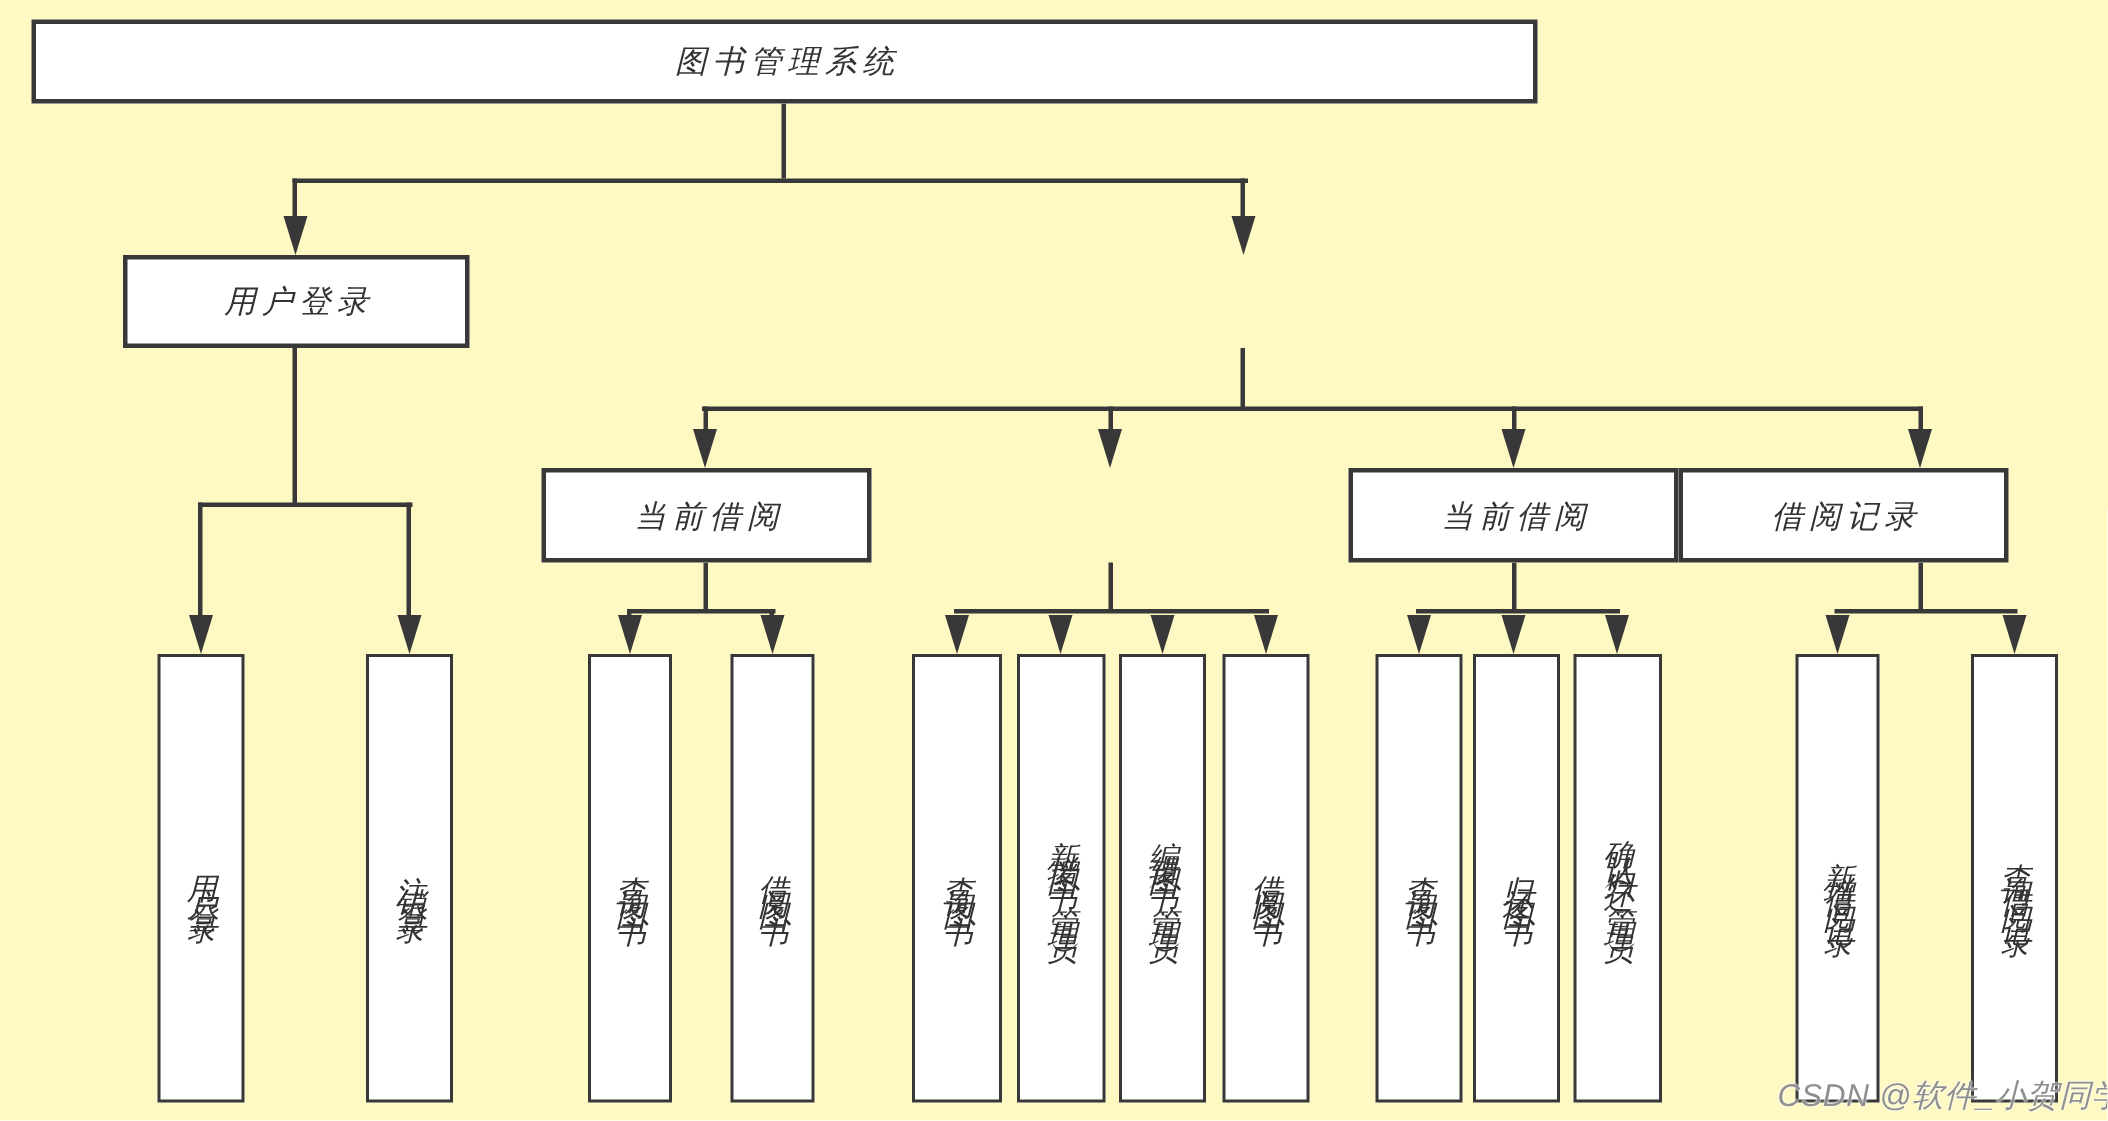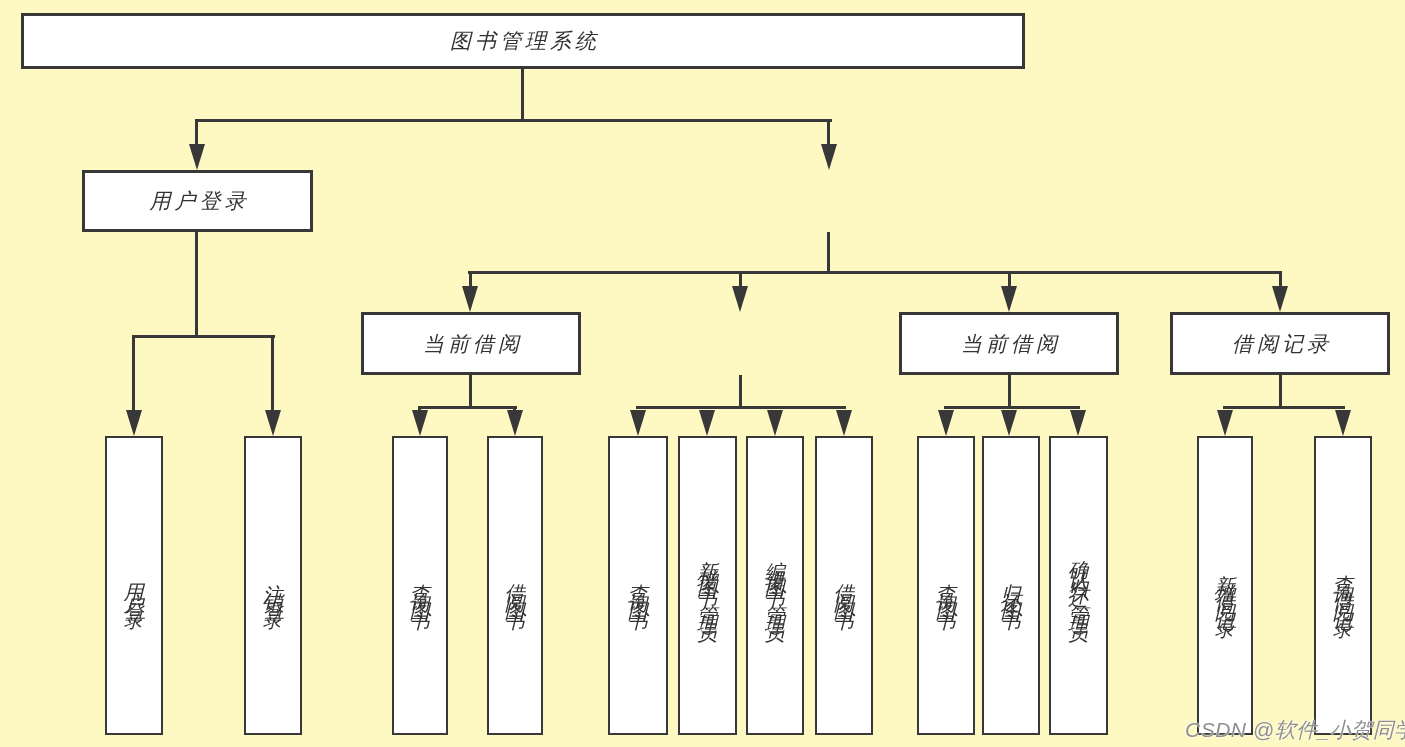--- a/index.html
+++ b/index.html
@@ -116,21 +116,21 @@
   <div class="node" style="left:21px;top:13px;width:1004px;height:56px;">图书管理系统</div>
 
   <div class="node" style="left:82px;top:170px;width:231px;height:62px;">用户登录</div>
 
 
   <div class="node" style="left:361px;top:312px;width:220px;height:63px;">当前借阅</div>
 
 
   <div class="node" style="left:899px;top:312px;width:220px;height:63px;">当前借阅</div>
 
-  <div class="node" style="left:1170px;top:312px;width:220px;height:63px;">借阅记录</div>
+  <div class="node" style="left:1119px;top:312px;width:220px;height:63px;">借阅记录</div>
 
   <div class="leaf" style="left:105px;top:436px;width:58px;height:299px;">
     <span class="vtext">用户登录</span>
   </div>
   <div class="leaf" style="left:244px;top:436px;width:58px;height:299px;">
     <span class="vtext">注销登录</span>
   </div>
 
   <div class="leaf" style="left:392px;top:436px;width:56px;height:299px;">
     <span class="vtext">查询图书</span>

